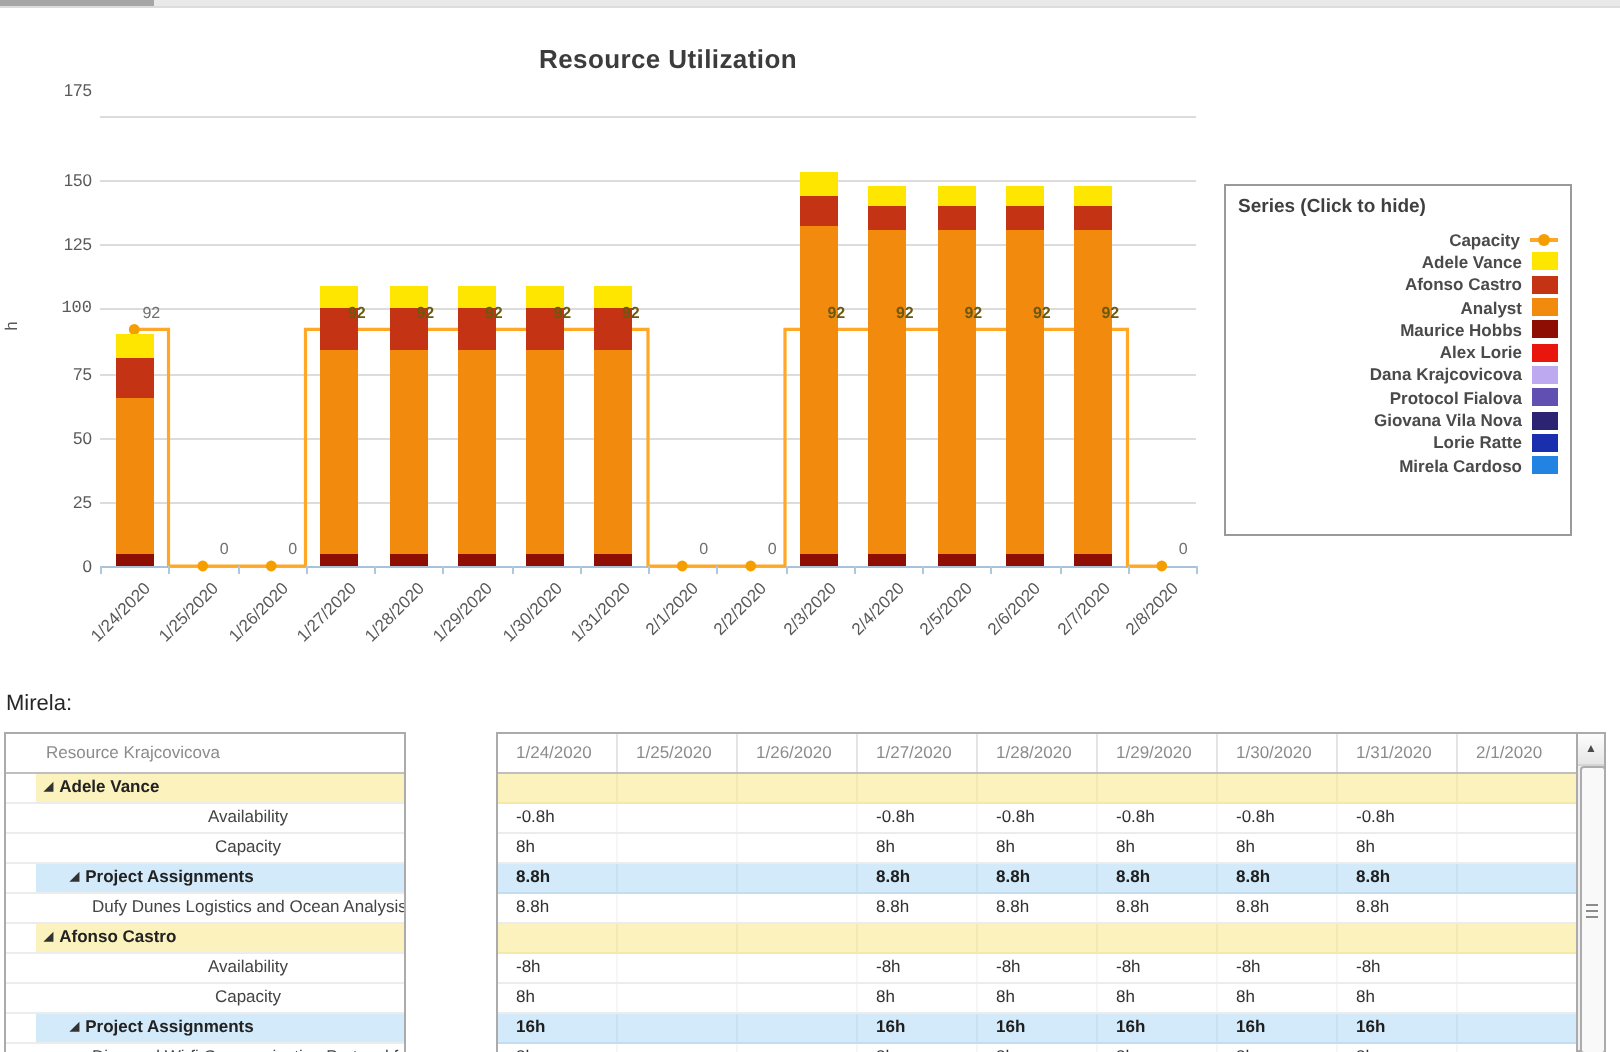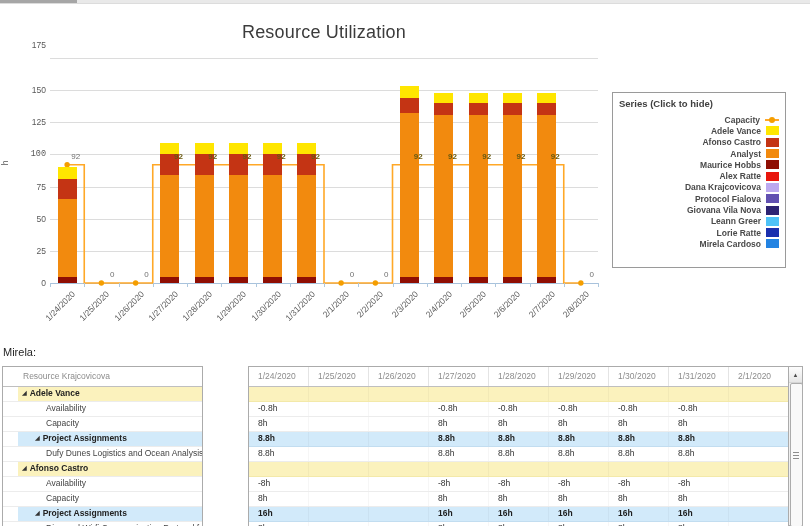--- a/index.html
+++ b/index.html
@@ -4,22 +4,22 @@
 <style>
   html,body{margin:0;padding:0;background:#fff;}
   #screen{position:relative;width:810px;height:526px;overflow:hidden;background:#fff;
     font-family:"Liberation Sans",sans-serif;}
   
   #topstrip{position:absolute;left:0;top:0;width:810px;height:3px;background:#e9e9e9;border-bottom:1px solid #dcdcdc;}
   #topstrip .dark{position:absolute;left:0;top:0;width:77px;height:3px;background:#a6a6a6;}
 
   
   #chart{position:absolute;left:0;top:0;width:810px;height:345px;}
-  #chart-title{position:absolute;left:50px;top:22px;width:548px;text-align:center;
-    font-size:18px;font-weight:400;color:#3c3c3c;letter-spacing:.2px;}
+  #chart-title{position:absolute;left:60px;top:22px;width:548px;text-align:center;
+    font-size:13px;font-weight:700;color:#3c3c3c;letter-spacing:.2px;}
   #plot{position:absolute;left:50px;top:58px;width:548px;height:225px;}
   .gridline{position:absolute;left:0;width:548px;height:1px;background:#dcdcdc;}
   .axisline{position:absolute;left:0;width:548px;height:1px;background:#a8c2dc;}
   .ylab{position:absolute;width:30px;text-align:right;font-size:8.5px;color:#595959;}
   #ylabel-h{position:absolute;left:3px;top:158px;font-size:8.5px;color:#595959;transform:rotate(-90deg);}
   .xtick{position:absolute;top:283px;width:1px;height:4px;background:#aec8de;}
   .xlab{position:absolute;top:289px;width:90px;text-align:right;white-space:nowrap;
     font-size:8.5px;color:#595959;transform:rotate(-45deg);transform-origin:100% 0;}
   #lineSvg{position:absolute;left:0;top:0;overflow:visible;}
   .bar{position:absolute;bottom:0;width:19px;display:flex;flex-direction:column-reverse;
@@ -43,21 +43,21 @@
   #details-label{position:absolute;left:3px;top:346px;font-size:11px;color:#262626;}
   #left-grid{position:absolute;left:2px;top:366px;width:201px;height:160px;background:#fff;
     border:1px solid #ababab;border-bottom:none;box-sizing:border-box;overflow:hidden;}
   #left-header{height:19px;line-height:19px;border-bottom:1px solid #bfbfbf;
     font-size:8.5px;color:#8c8c8c;padding-left:20px;white-space:nowrap;}
   .trow{display:flex;height:14px;border-bottom:1px solid #ececec;font-size:8.5px;line-height:13px;}
   .gutter{flex:0 0 15px;background:#fff;}
   .tlabel{flex:1;white-space:nowrap;overflow:hidden;color:#444;}
   .tlabel.group{background:#fbf2bd;font-weight:700;color:#222;padding-left:4px;}
   .tlabel.subgroup{background:#d2eafa;font-weight:700;color:#222;padding-left:17px;}
-  .tlabel.detail,.tlabel.leaf{padding-left:28px;}
+  .tlabel.detail,.tlabel.leaf{padding-left:28px;text-align:center;}
   .tri{display:inline-block;font-size:6px;color:#333;margin-right:3px;vertical-align:1px;cursor:pointer;}
 
   #right-grid{position:absolute;left:248px;top:366px;width:540px;height:160px;background:#fff;
     border:1px solid #ababab;border-bottom:none;border-right:none;box-sizing:border-box;overflow:hidden;}
   #right-header{display:flex;height:19px;border-bottom:1px solid #bfbfbf;}
   .hcell{flex:0 0 60px;box-sizing:border-box;line-height:19px;font-size:8.5px;color:#8c8c8c;
     padding-left:9px;border-right:1px solid #e4e4e4;white-space:nowrap;overflow:hidden;}
   .trow2{display:flex;height:14px;border-bottom:1px solid #ececec;}
   .trow2.group{background:#fbf2bd;border-bottom:1px solid #f3e9a9;}
   .trow2.subgroup{background:#d2eafa;border-bottom:1px solid #c2ddf0;}
@@ -201,38 +201,34 @@
           </div>
           <div class="leg-row">
             <span class="leg-label">Analyst</span>
             <span class="leg-swatch" style="background: rgb(242, 138, 14);"></span>
           </div>
           <div class="leg-row">
             <span class="leg-label">Maurice Hobbs</span>
             <span class="leg-swatch" style="background: rgb(143, 14, 3);"></span>
           </div>
           <div class="leg-row">
-            <span class="leg-label">Alex Ratte</span>
+            <span class="leg-label">Alex Lorie</span>
             <span class="leg-swatch" style="background: rgb(232, 22, 12);"></span>
           </div>
           <div class="leg-row">
             <span class="leg-label">Dana Krajcovicova</span>
             <span class="leg-swatch" style="background: rgb(188, 169, 240);"></span>
           </div>
           <div class="leg-row">
             <span class="leg-label">Protocol Fialova</span>
             <span class="leg-swatch" style="background: rgb(97, 80, 177);"></span>
           </div>
           <div class="leg-row">
             <span class="leg-label">Giovana Vila Nova</span>
             <span class="leg-swatch" style="background: rgb(45, 35, 115);"></span>
-          </div>
-          <div class="leg-row">
-            <span class="leg-label">Leann Greer</span>
-            <span class="leg-swatch" style="background: rgb(78, 194, 247);"></span>
           </div>
           <div class="leg-row">
             <span class="leg-label">Lorie Ratte</span>
             <span class="leg-swatch" style="background: rgb(26, 47, 174);"></span>
           </div>
           <div class="leg-row">
             <span class="leg-label">Mirela Cardoso</span>
             <span class="leg-swatch" style="background: rgb(35, 131, 226);"></span>
           </div>
         </div>

